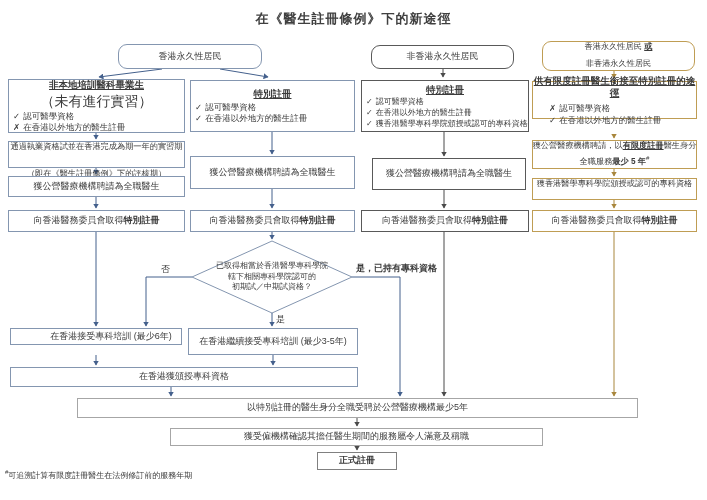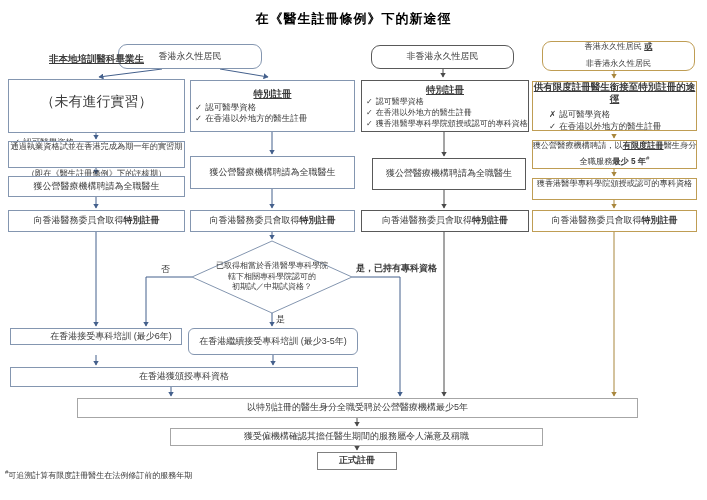--- a/index.html
+++ b/index.html
@@ -3,21 +3,21 @@
 <meta charset="utf-8">
 <style>
   html,body{margin:0;padding:0;background:#ffffff;}
   #canvas{
     position:relative;width:707px;height:500px;background:#ffffff;
     font-family:"Liberation Sans","DejaVu Sans",sans-serif;
     color:#3b3b3b;overflow:hidden;
   }
   #page-title{
     position:absolute;top:10px;left:0;width:707px;text-align:center;
-    font-size:13px;font-weight:bold;color:#000000;letter-spacing:1px;
+    font-size:13px;font-weight:bold;color:#404040;letter-spacing:1px;
   }
   .box{
     position:absolute;background:#ffffff;border:1px solid #8496B0;
     display:flex;flex-direction:column;align-items:center;justify-content:center;
     text-align:center;font-size:9px;line-height:1.3;box-sizing:border-box;
   }
   .round{border-radius:9px;}
   .blue{border-color:#8496B0;}
   .dark{border-color:#595959;}
   .gold{border-color:#BF9D54;}
@@ -101,21 +101,21 @@
     <span>香港永久性居民</span>
   </div>
   <div class="box round dark" style="left:371px;top:45px;width:143px;height:24px;">
     <span>非香港永久性居民</span>
   </div>
   <div class="box round gold small" style="left:542px;top:41px;width:153px;height:30px;">
     <div class="nowrap"><span>香港永久性居民 </span><span class="u b">或</span></div>
     <div class="nowrap">非香港永久性居民</div>
   </div>
 
-  <div class="box blue hdr" style="left:8px;top:79px;width:177px;height:54px;gap:26px;">
+  <div class="box blue hdr" style="left:8px;top:79px;width:177px;height:54px;">
     <div class="title">非本地培訓醫科畢業生</div>
     <div class="sub">（未有進行實習）</div>
     <div class="checks">
       <div class="check-row"><span class="mark">✓</span><span>認可醫學資格</span></div>
       <div class="check-row"><span class="mark">✗</span><span>在香港以外地方的醫生註冊</span></div>
     </div>
   </div>
 
   <div class="box blue hdr" style="left:190px;top:80px;width:165px;height:52px;">
     <div class="title">特別註冊</div>
@@ -127,21 +127,21 @@
 
   <div class="box dark hdr" style="left:361px;top:80px;width:168px;height:52px;">
     <div class="title">特別註冊</div>
     <div class="checks">
       <div class="check-row tiny"><span class="mark">✓</span><span>認可醫學資格</span></div>
       <div class="check-row tiny"><span class="mark">✓</span><span>在香港以外地方的醫生註冊</span></div>
       <div class="check-row tiny"><span class="mark">✓</span><span>獲香港醫學專科學院頒授或認可的專科資格</span></div>
     </div>
   </div>
 
-  <div class="box gold hdr" style="left:532px;top:81px;width:165px;height:50px;">
+  <div class="box gold hdr" style="left:532px;top:81px;width:165px;height:38px;">
     <div class="title tiny">供有限度註冊醫生銜接至特別註冊的途徑</div>
     <div class="checks" style="margin-top:3px;margin-left:12px;">
       <div class="check-row"><span class="mark">✗</span><span>認可醫學資格</span></div>
       <div class="check-row"><span class="mark">✓</span><span>在香港以外地方的醫生註冊</span></div>
     </div>
   </div>
 
   <div class="box blue small" style="left:8px;top:141px;width:177px;height:27px;gap:16px;">
     <div class="nowrap">通過執業資格試並在香港完成為期一年的實習期</div>
     <div class="nowrap">（即在《醫生註冊條例》下的評核期）</div>
@@ -183,21 +183,21 @@
     <div>轄下相關專科學院認可的</div>
     <div>初期試／中期試資格？</div>
   </div>
   <div class="lbl" style="left:161px;top:263px;">否</div>
   <div class="lbl" style="left:276px;top:313px;">是</div>
   <div class="lbl b" style="left:356px;top:262px;">是，已持有專科資格</div>
 
   <div class="box blue" style="left:10px;top:328px;width:172px;height:17px;padding-left:30px;">
     <span class="nowrap">在香港接受專科培訓 (最少6年)</span>
   </div>
-  <div class="box blue" style="left:188px;top:328px;width:170px;height:27px;border-radius:6px;">
+  <div class="box blue" style="left:188px;top:328px;width:170px;height:27px;">
     <span class="nowrap">在香港繼續接受專科培訓 (最少3-5年)</span>
   </div>
   <div class="box blue" style="left:10px;top:367px;width:348px;height:20px;">
     <span class="nowrap">在香港獲頒授專科資格</span>
   </div>
   <div class="box gray" style="left:77px;top:398px;width:561px;height:20px;">
     <span class="nowrap">以特別註冊的醫生身分全職受聘於公營醫療機構最少5年</span>
   </div>
   <div class="box gray" style="left:170px;top:428px;width:373px;height:18px;">
     <span class="nowrap">獲受僱機構確認其擔任醫生期間的服務屬令人滿意及稱職</span>

